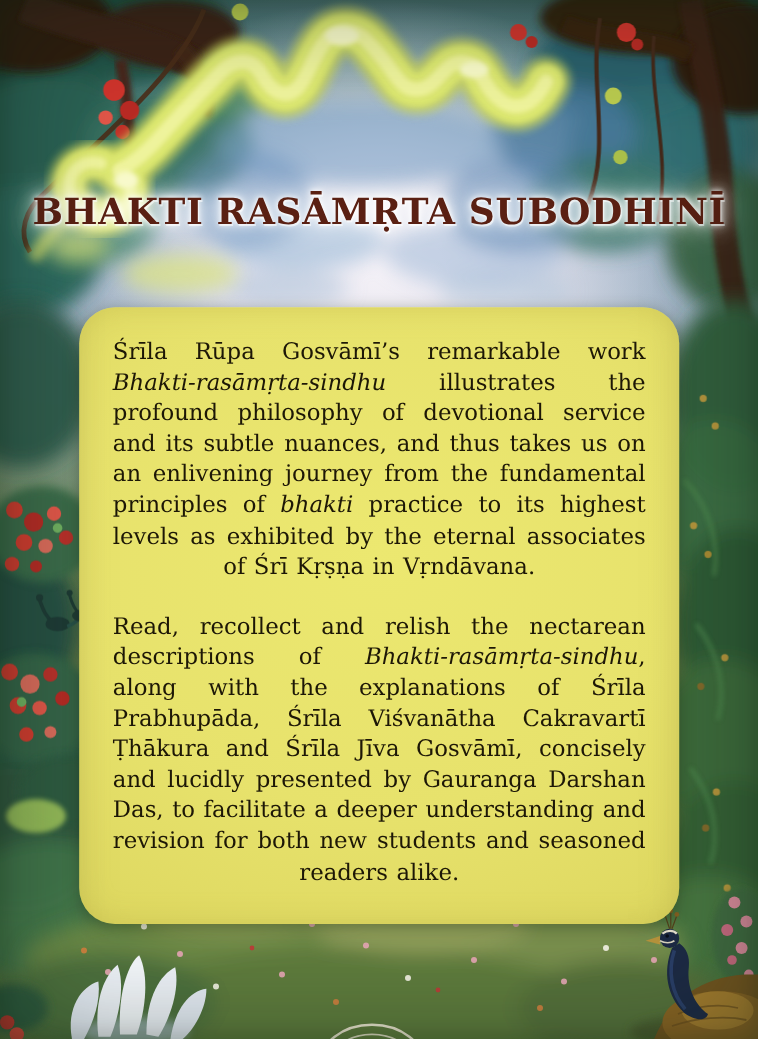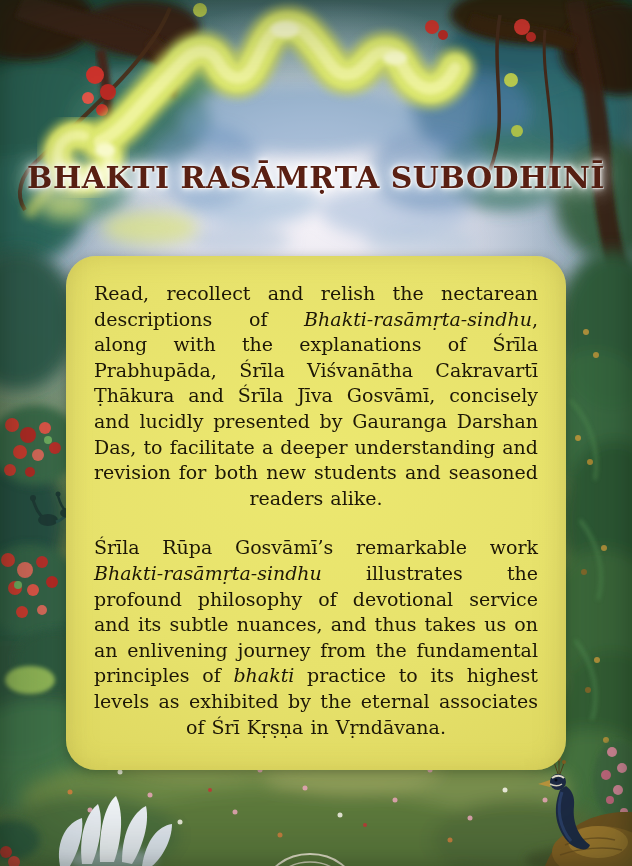--- a/index.html
+++ b/index.html
@@ -270,18 +270,18 @@
 
     <g>
       <ellipse cx="310" cy="888" rx="44" ry="34" fill="none" stroke="#efe9d2" stroke-width="2"></ellipse>
       <ellipse cx="310" cy="888" rx="36" ry="26" fill="none" stroke="#efe9d2" stroke-width="1.5" opacity=".9"></ellipse>
     </g>
   </svg>
 
   <h1 class="title">BHAKTI RASĀMṚTA SUBODHINĪ</h1>
 
   <div class="panel">
+      <p><span>Śrīla Rūpa Gosvāmī’s remarkable work </span><i>Bhakti-rasāmṛta-sindhu</i><span> illustrates the profound philosophy of devotional service and its subtle nuances, and thus takes us on an enlivening journey from the fundamental principles of </span><i>bhakti</i><span> practice to its highest levels as exhibited by the eternal associates of Śrī Kṛṣṇa in Vṛndāvana.</span></p>
       <p><span>Read, recollect and relish the nectarean descriptions of </span><i>Bhakti-rasāmṛta-sindhu</i><span>, along with the explanations of Śrīla Prabhupāda, Śrīla Viśvanātha Cakravartī Ṭhākura and Śrīla Jīva Gosvāmī, concisely and lucidly presented by Gauranga Darshan Das, to facilitate a deeper understanding and revision for both new students and seasoned readers alike.</span></p>
-      <p><span>Śrīla Rūpa Gosvāmī’s remarkable work </span><i>Bhakti-rasāmṛta-sindhu</i><span> illustrates the profound philosophy of devotional service and its subtle nuances, and thus takes us on an enlivening journey from the fundamental principles of </span><i>bhakti</i><span> practice to its highest levels as exhibited by the eternal associates of Śrī Kṛṣṇa in Vṛndāvana.</span></p>
     </div>
 
   <div class="vignette"></div>
 </div>
 
 </body></html>

